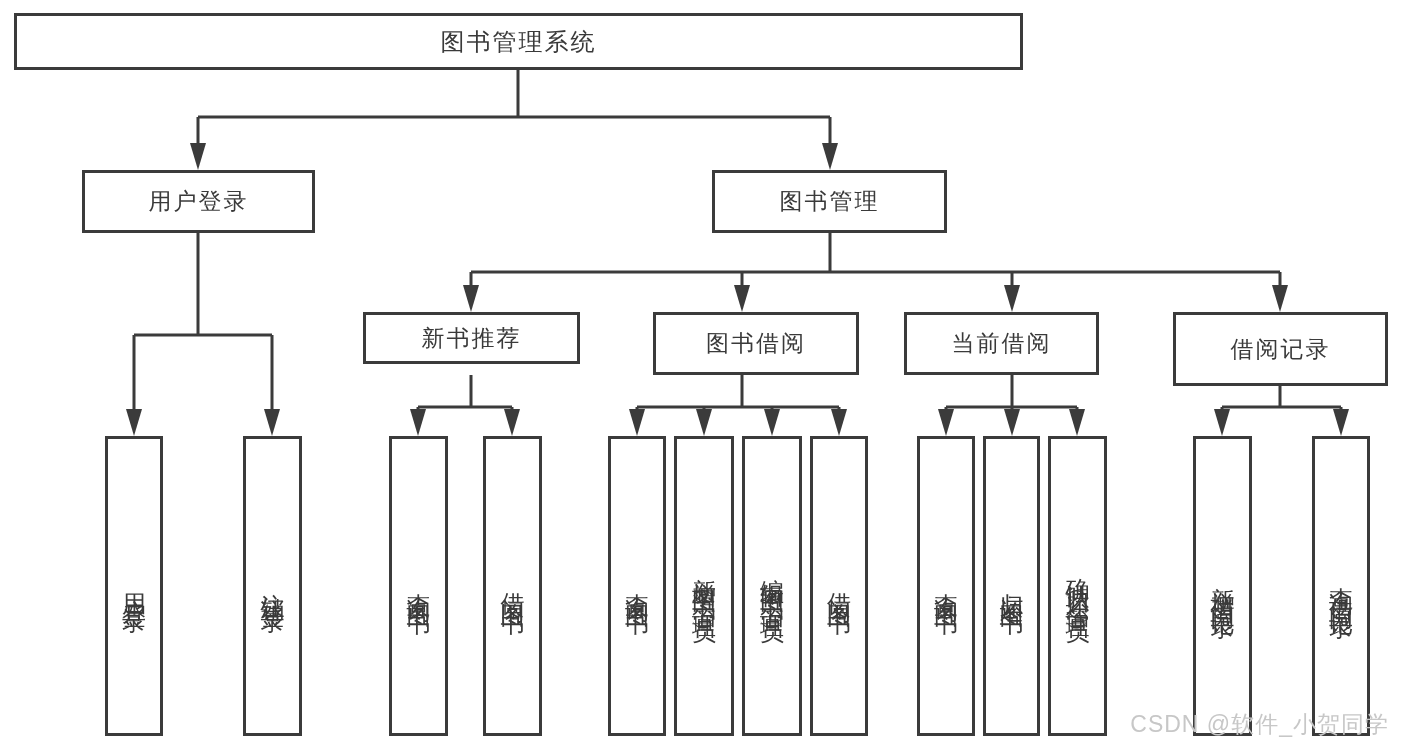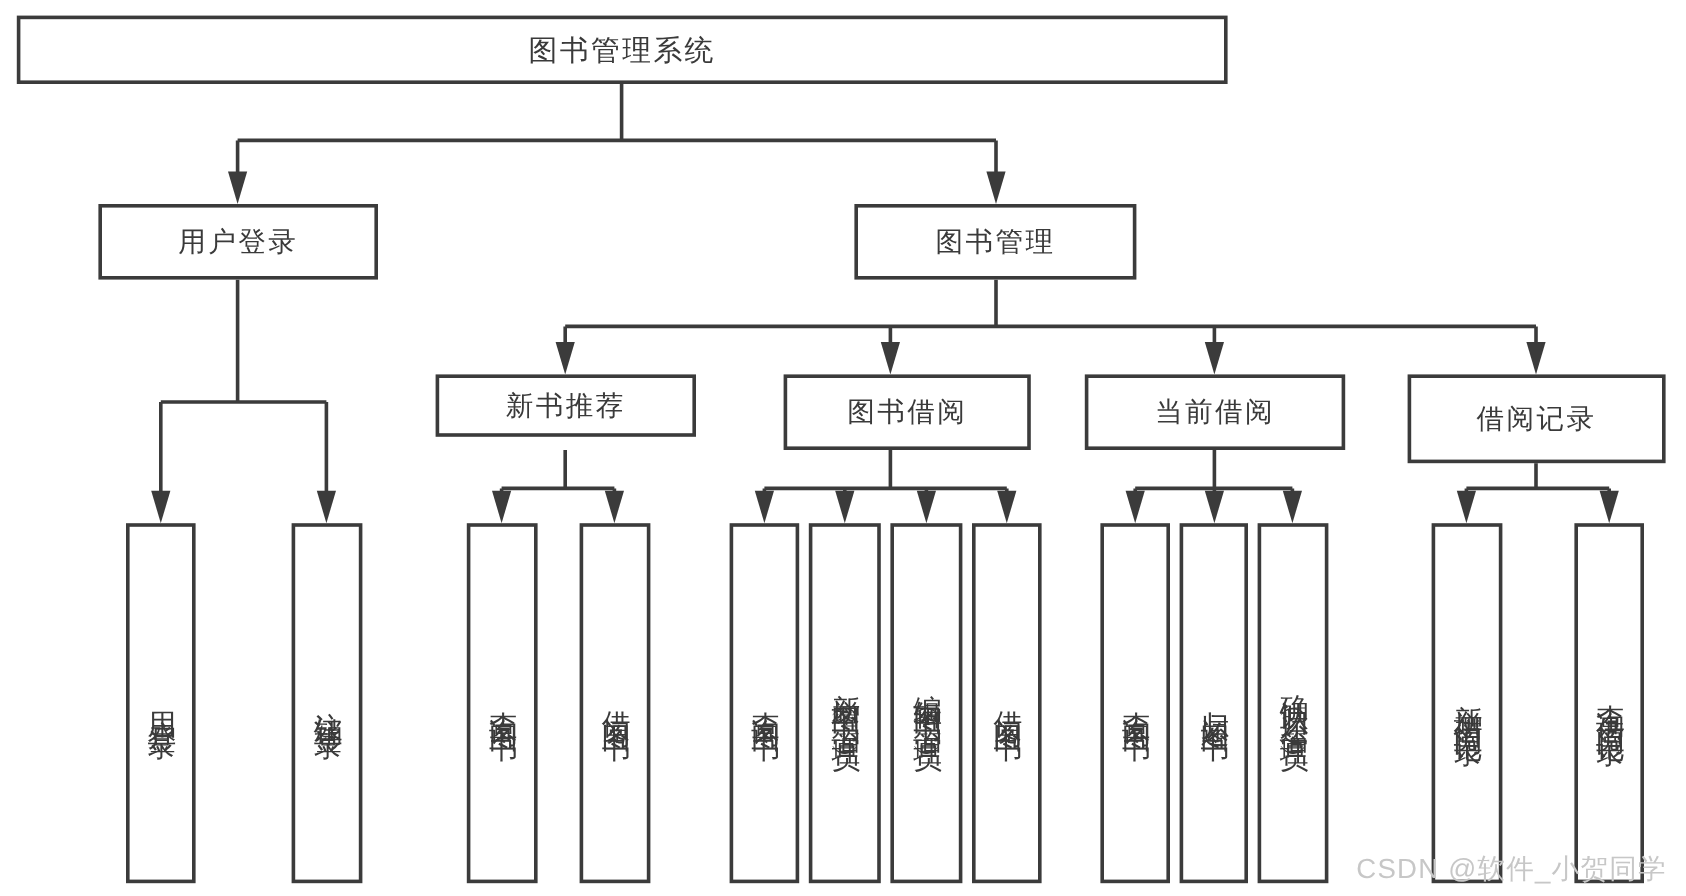--- a/index.html
+++ b/index.html
@@ -126,21 +126,21 @@
     </g>
   </svg>
 
   <div class="node hbox root" style="left:14px; top:13px; width:1009px; height:57px;">图书管理系统</div>
 
   <div class="node hbox" style="left:82px; top:170px; width:233px; height:63px;">用户登录</div>
   <div class="node hbox" style="left:712px; top:170px; width:235px; height:63px;">图书管理</div>
 
   <div class="node hbox" style="left:363px; top:312px; width:217px; height:52px;">新书推荐</div>
   <div class="node hbox" style="left:633px; top:312px; width:206px; height:63px;margin-left:20px;">图书借阅</div>
-  <div class="node hbox" style="left:904px; top:312px; width:217px; height:63px;">当前借阅</div>
+  <div class="node hbox" style="left:904px; top:312px; width:195px; height:63px;">当前借阅</div>
   <div class="node hbox" style="left:1173px; top:312px; width:215px; height:74px;">借阅记录</div>
 
   <div class="node vbox" style="left:105px; top:436px; width:58px; height:300px;">用户登录</div>
   <div class="node vbox" style="left:243px; top:436px; width:59px; height:300px;">注销登录</div>
 
   <div class="node vbox" style="left:389px; top:436px; width:59px; height:300px;">查询图书</div>
   <div class="node vbox" style="left:483px; top:436px; width:59px; height:300px;">借阅图书</div>
 
   <div class="node vbox" style="left:608px; top:436px; width:58px; height:300px;">查询图书</div>
   <div class="node vbox" style="left:674px; top:436px; width:60px; height:300px;">新增图书（管理员）</div>

